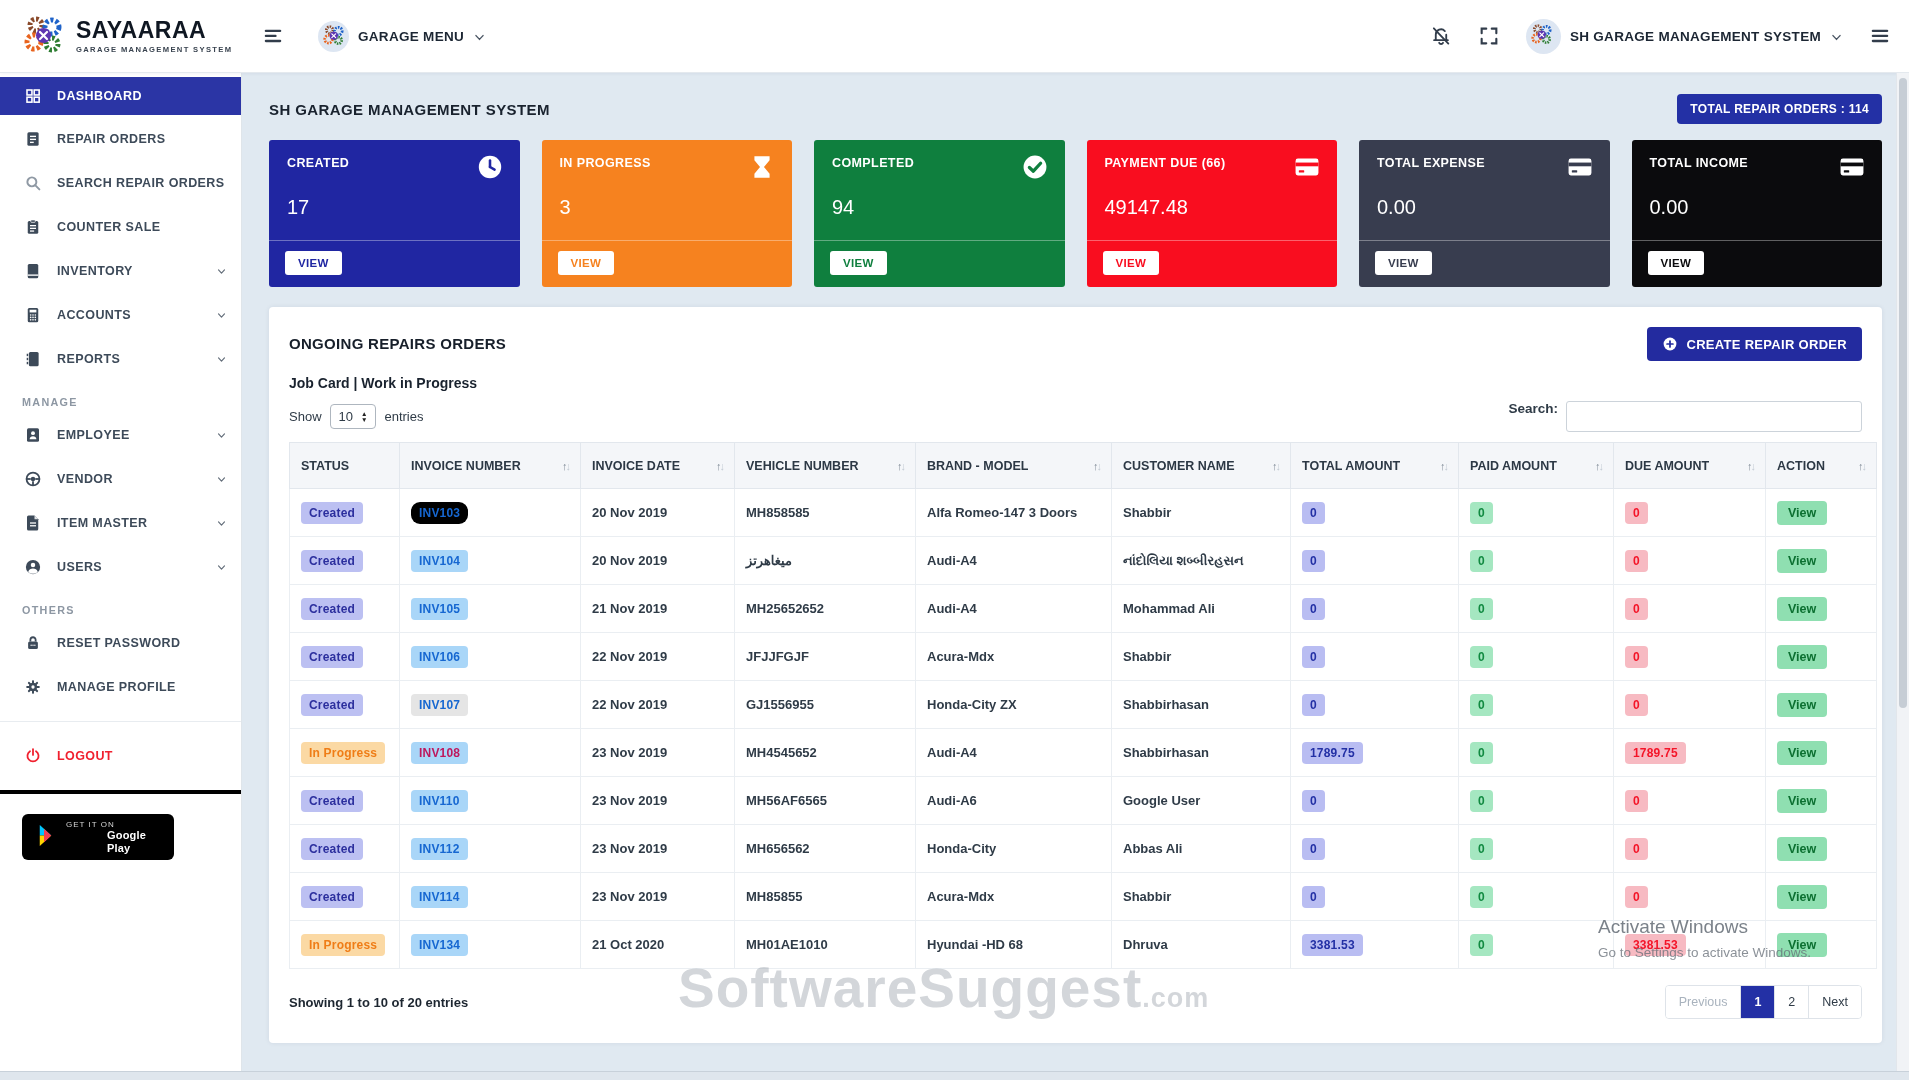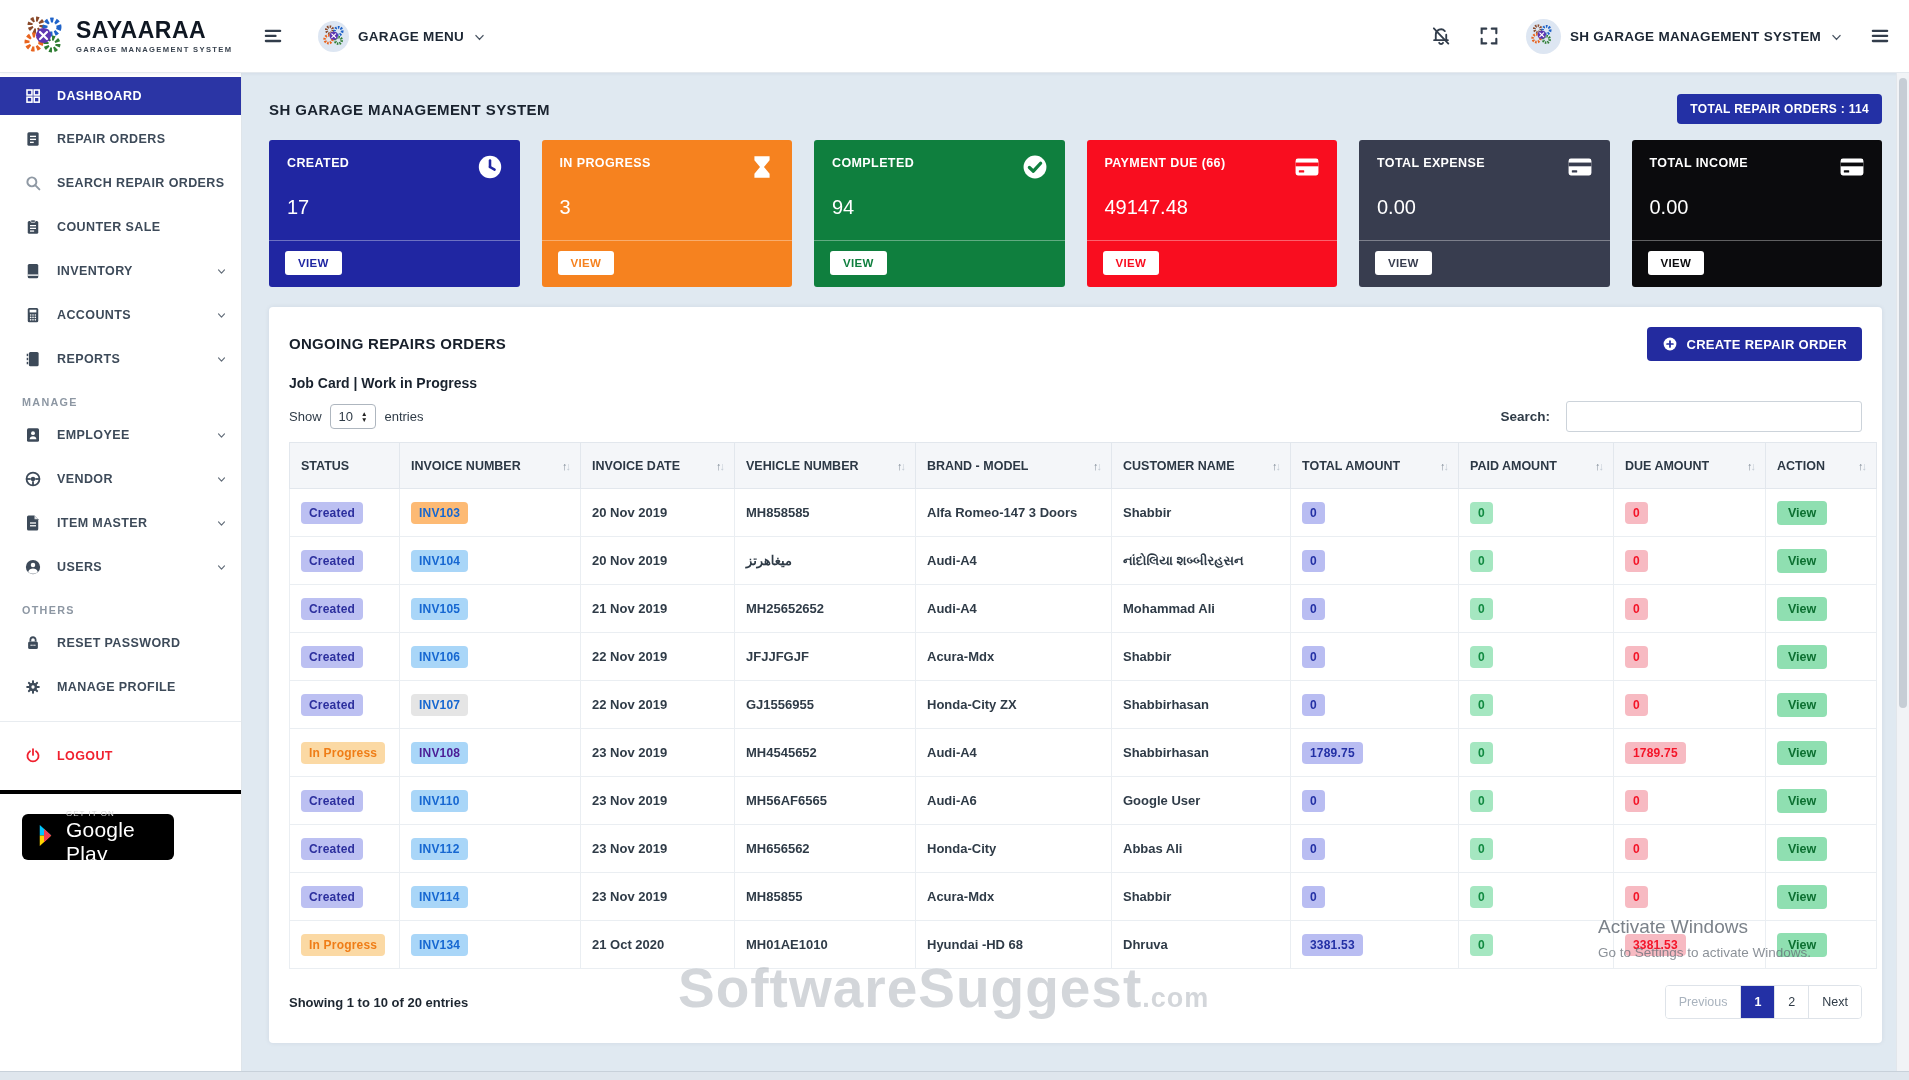--- a/index.html
+++ b/index.html
@@ -52,21 +52,21 @@
   }
   .side-divider { border-top:1px solid #e8ecf0; margin-top:12px; }
   .logout-row { margin-top:12px; }
   .gplay-wrap { border-top:4px solid #000000; margin-top:12px; padding:20px 0 0 22px; }
   .gplay-badge {
     width:152px; height:46px; background:#000; border-radius:6px;
     display:flex; align-items:center; gap:10px; padding:0 13px; cursor:pointer;
   }
   .gplay-badge svg { width:21px; height:23px; flex:0 0 21px; }
   .gp-line1 { font-size:8px; letter-spacing:1px; color:#d6d6d6; font-weight:400; }
-  .gp-line2 { font-size:21px; color:#fff; font-weight:400; letter-spacing:.2px; line-height:1.1; }
+  .gp-line2 { font-size:11px; color:#fff; font-weight:700; letter-spacing:.2px; line-height:1.1;margin-left:41px; }
   
   .main { position:absolute; left:242px; top:73px; right:0; bottom:0; padding:21px 27px 0; }
   .title-row { display:flex; justify-content:space-between; align-items:center; }
   .page-title { font-size:15px; font-weight:800; letter-spacing:.4px; color:#19222e; }
   .total-badge {
     color:#fff; font-size:12px; font-weight:700; letter-spacing:.3px;
     padding:8px 13px; border-radius:4px; cursor:pointer;
   }
   
   .cards { display:flex; gap:22px; margin-top:16px; }
@@ -95,21 +95,21 @@
   }
   .create-btn svg { width:16px; height:16px; }
   .panel-subtitle { font-size:14px; font-weight:700; color:#19222e; margin-top:14px; }
   .controls-row { display:flex; justify-content:space-between; align-items:center; margin-top:10px; }
   .show-entries { display:flex; align-items:center; gap:8px; font-size:13px; color:#2f3b47; }
   .entries-select {
     border:1px solid #aeb6bf; border-radius:4px; padding:4px 8px; display:flex;
     align-items:center; gap:8px; font-size:13px; cursor:pointer; background:#fff;
   }
   .sel-arrows { display:flex; flex-direction:column; font-size:6.5px; line-height:5.5px; color:#222; }
-  .search-wrap { display:flex; align-items:center; gap:16px; font-size:13.5px; font-weight:700; color:#2f3b47; }
+  .search-wrap { display:flex; gap:8px; font-size:13.5px; font-weight:700; color:#2f3b47; }
   .search-input {
     width:296px; height:31px; border:1px solid #ccd3da; border-radius:3px;
     padding:0 8px; font-size:13px; font-family:"Liberation Sans",sans-serif;
   }
   
   table { width:100%; border-collapse:collapse; table-layout:fixed; margin-top:10px; }
   th {
     background:#f4f6f9; font-size:12.5px; font-weight:700; color:#2c3845;
     text-align:left; height:46px; padding:0 11px; border:1px solid #e2e7ed; white-space:nowrap;
   }
@@ -641,21 +641,21 @@
               <span class="th-inner">
                 <span>ACTION</span>
                 <span class="sort-arrows"><span class="up">↑</span><span class="down">↓</span></span>
               </span>
             </th>
           </tr>
         </thead>
       <tbody id="table-body">
           <tr>
             <td><span class="badge" style="background: rgb(188, 192, 242); color: rgb(44, 47, 158);">Created</span></td>
-            <td><span class="badge" style="background: #fdba74; color: rgb(22, 103, 209);">INV103</span></td>
+            <td><span class="badge" style="background: #000000; color: rgb(22, 103, 209); border-radius: 9px;">INV103</span></td>
             <td>20 Nov 2019</td>
             <td>MH858585</td>
             <td>Alfa Romeo-147 3 Doors</td>
             <td>Shabbir</td>
             <td><span class="badge" style="background: rgb(185, 189, 242); color: rgb(35, 48, 165);">0</span></td>
             <td><span class="badge" style="background: rgb(165, 231, 193); color: rgb(17, 138, 65);">0</span></td>
             <td><span class="badge" style="background: rgb(247, 186, 194); color: rgb(244, 20, 40);">0</span></td>
             <td><button class="view-link" style="background: rgb(143, 223, 177); color: rgb(12, 112, 49);">View</button></td>
           </tr>
           <tr>
@@ -701,21 +701,21 @@
             <td>GJ1556955</td>
             <td>Honda-City ZX</td>
             <td>Shabbirhasan</td>
             <td><span class="badge" style="background: rgb(185, 189, 242); color: rgb(35, 48, 165);">0</span></td>
             <td><span class="badge" style="background: rgb(165, 231, 193); color: rgb(17, 138, 65);">0</span></td>
             <td><span class="badge" style="background: rgb(247, 186, 194); color: rgb(244, 20, 40);">0</span></td>
             <td><button class="view-link" style="background: rgb(143, 223, 177); color: rgb(12, 112, 49);">View</button></td>
           </tr>
           <tr>
             <td><span class="badge" style="background: rgb(251, 217, 164); color: rgb(239, 125, 23);">In Progress</span></td>
-            <td><span class="badge" style="background: rgb(169, 214, 248); color: #4c1d95;">INV108</span></td>
+            <td><span class="badge" style="background: rgb(169, 214, 248); color: #be185d;">INV108</span></td>
             <td>23 Nov 2019</td>
             <td>MH4545652</td>
             <td>Audi-A4</td>
             <td>Shabbirhasan</td>
             <td><span class="badge" style="background: rgb(185, 189, 242); color: rgb(35, 48, 165);">1789.75</span></td>
             <td><span class="badge" style="background: rgb(165, 231, 193); color: rgb(17, 138, 65);">0</span></td>
             <td><span class="badge" style="background: rgb(247, 186, 194); color: rgb(244, 20, 40);">1789.75</span></td>
             <td><button class="view-link" style="background: rgb(143, 223, 177); color: rgb(12, 112, 49);">View</button></td>
           </tr>
           <tr>

